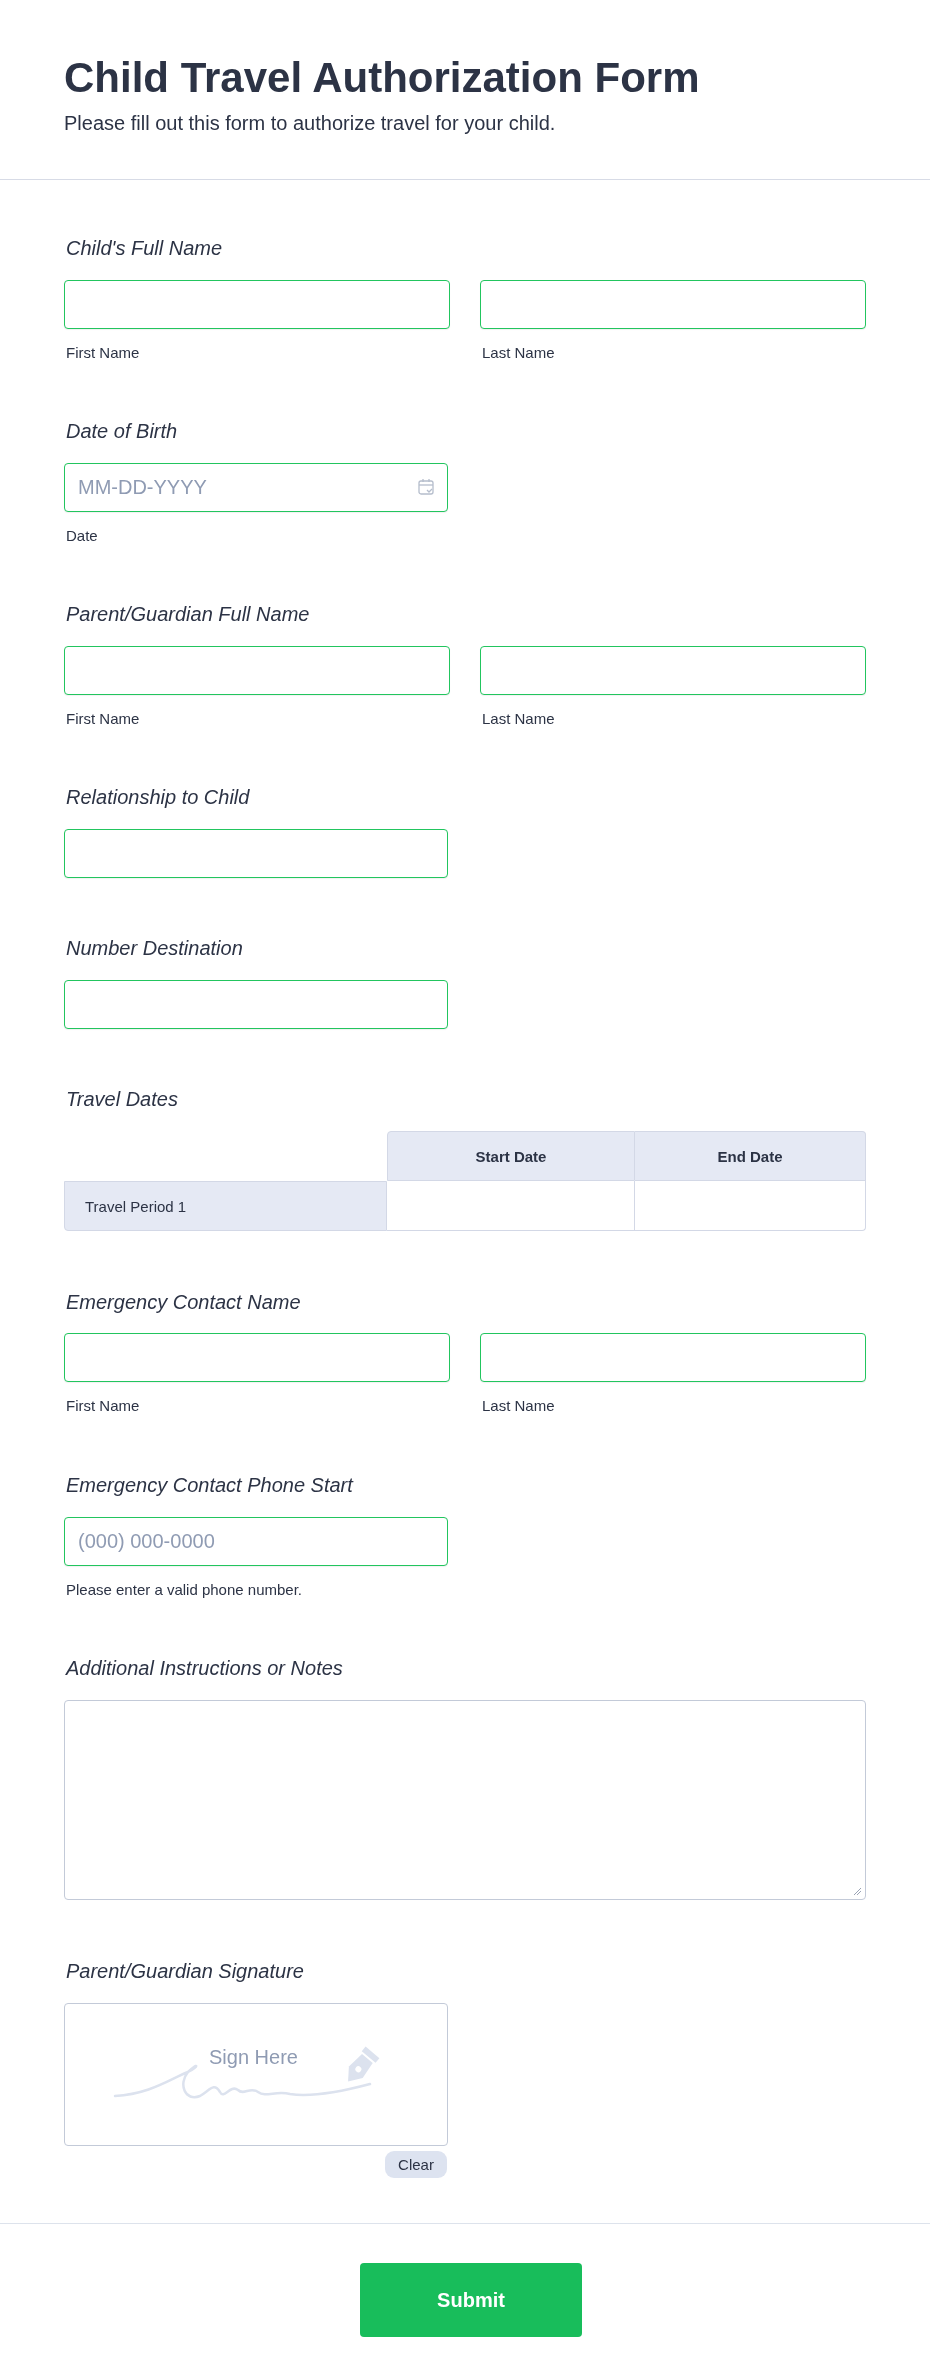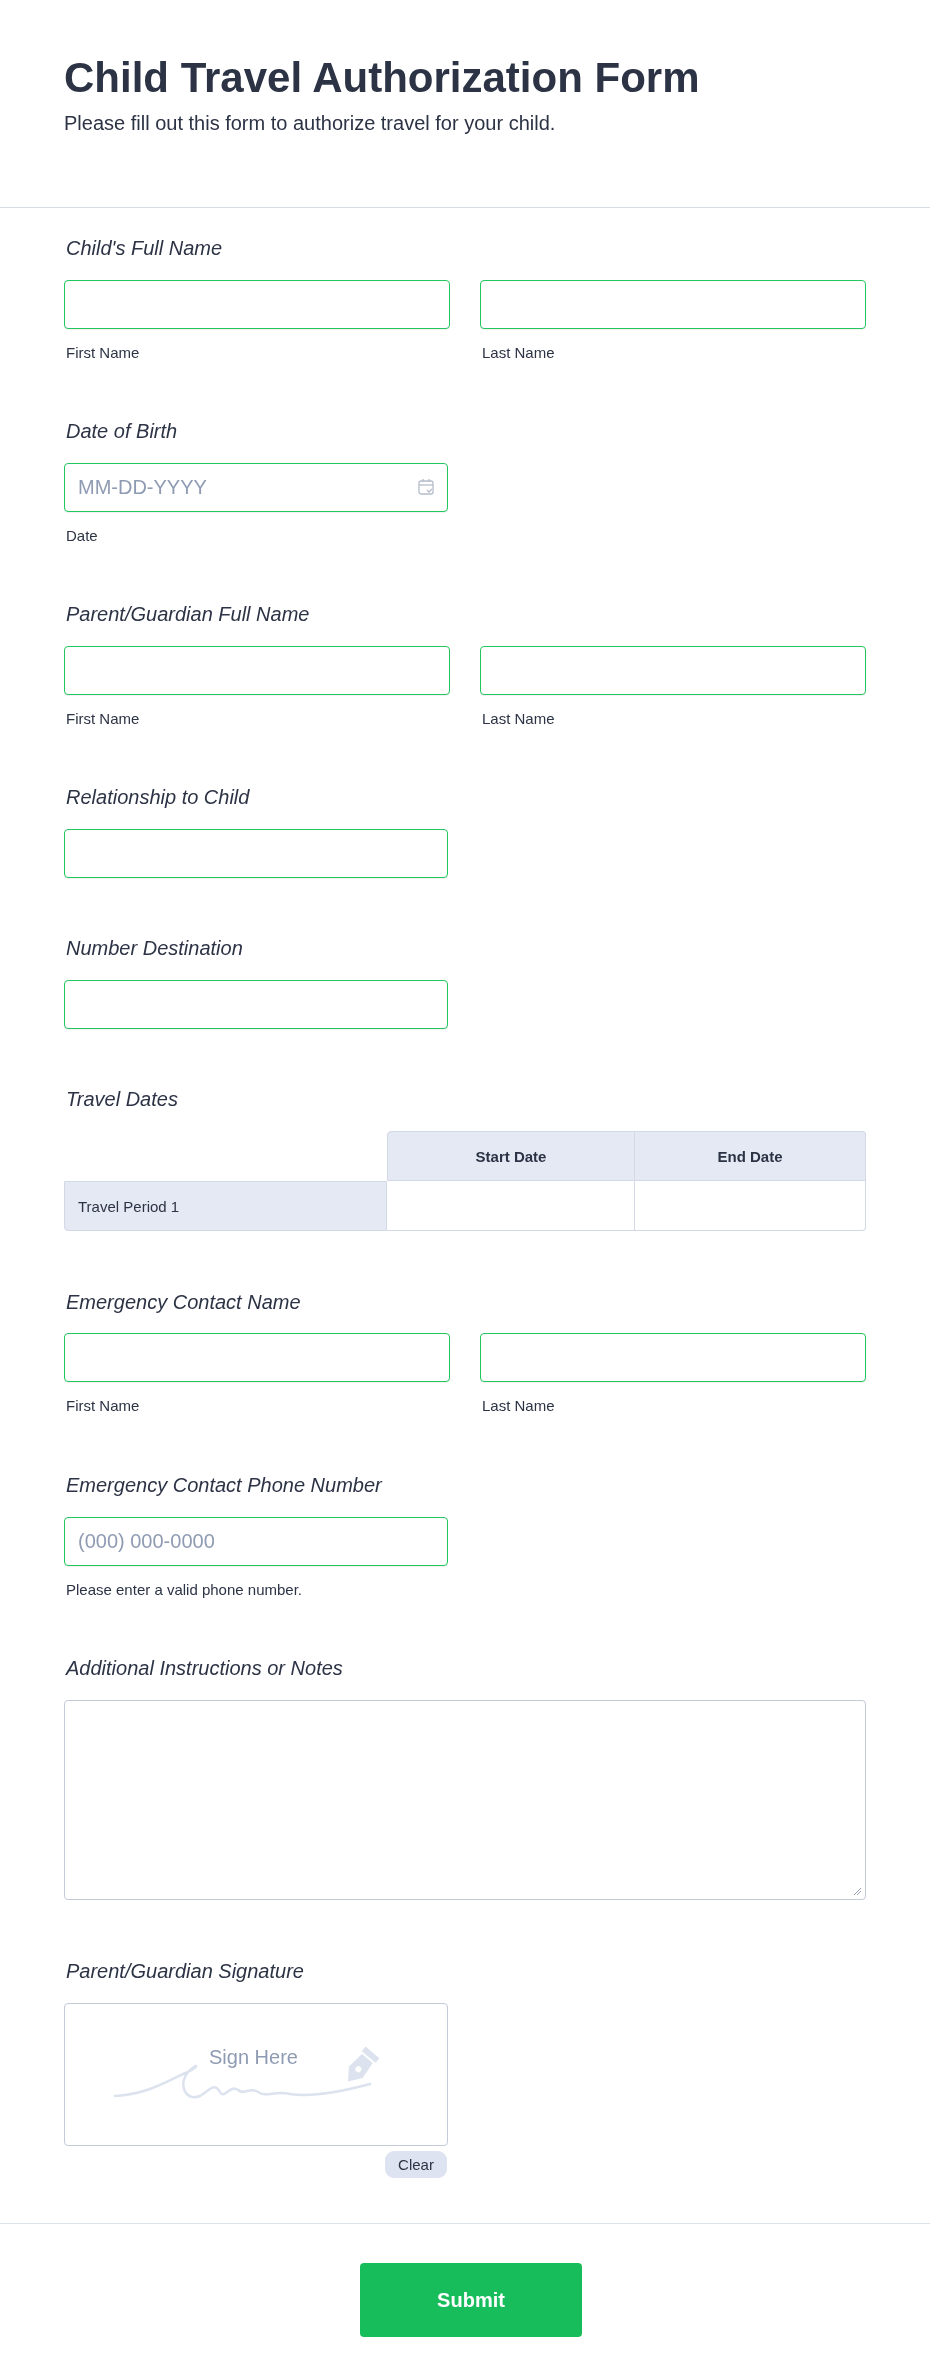--- a/index.html
+++ b/index.html
@@ -1,29 +1,29 @@
 <!DOCTYPE html>
 <html><head>
 <meta charset="utf-8">
 <style>
   * { box-sizing: border-box; margin: 0; padding: 0; }
   html, body { width: 930px; background: #ffffff; }
   body { font-family: "Liberation Sans", "DejaVu Sans", sans-serif; color: #2c3345; height: 2372px; position: relative; }
-  .header { padding: 52px 64px 12px 64px; height: 208px; border-bottom: 1px solid #d7dbe6; }
+  .header { padding: 52px 64px 12px 64px; height: 180px; border-bottom: 1px solid #d7dbe6; }
   .title { font-size: 42px; font-weight: bold; color: #2c3345; line-height: 52px; }
   .subtitle { font-size: 20px; color: #2c3345; margin-top: 8px; }
   .abs { position: absolute; font-style: italic; }
   .label { font-size: 20px; color: #2c3345; left: 66px; }
   .input { position: absolute; border: 1px solid #22c55e; border-radius: 4px; background: #fff; height: 49px; box-shadow: 0 1px 1px rgba(0,0,0,0.06); }
   .sublabel { position: absolute; font-size: 15px; color: #2c3345; }
   .placeholder { position: absolute; left: 13px; top: 12px; font-size: 20px; color: #8f9bb3; }
   .cal-icon { position: absolute; right: 12px; top: 14px; width: 18px; height: 18px; }
   table.matrix { position: absolute; border-collapse: separate; border-spacing: 0; font-size: 15px; }
   .mh { background: #e5e9f4; border: 1px solid #d3d8e6; height: 50px; text-align: center; color: #2c3345; }
-  .mr { background: #e5e9f4; border: 1px solid #d3d8e6; height: 50px; padding-left: 13px; text-align: left; color: #2c3345; }
+  .mr { background: #e5e9f4; border: 1px solid #d3d8e6; height: 50px; padding-left: 20px; text-align: left; color: #2c3345; }
   .mc { background: #fff; border: 1px solid #d3d8e6; height: 50px; }
   .textarea { position: absolute; border: 1px solid #c3cad8; border-radius: 4px; background: #fff; }
   .resize { position: absolute; right: 4px; bottom: 4px; width: 8px; height: 8px; }
   .sig { position: absolute; border: 1px solid #c3cad8; border-radius: 4px; background: #fff; }
   .sign-text { position: absolute; left: 144px; top: 42px; font-size: 20px; color: #8f9bb3; }
   .clear-btn { position: absolute; background: #dde3f0; border-radius: 9px; font-size: 15px; color: #2c3345; text-align: center; line-height: 27px; border: none; }
   .footer-line { position: absolute; left: 0; width: 930px; top: 2223px; border-top: 1px solid #dde3ec; }
   .submit { position: absolute; left: 360px; top: 2263px; width: 222px; height: 74px; background: #18bd5b; color: #fff; font-size: 20px; border-radius: 4px; text-align: center; line-height: 59px; border: none; font-weight: bold; }
 </style>
 </head>
@@ -80,21 +80,21 @@
   </tr>
 </tbody>
   </table>
 
 <div class="abs label" style="top:1291px">Emergency Contact Name</div>
 <input class="input" style="left: 64px; top: 1333px; width: 386px;">
 <input class="input" style="left: 480px; top: 1333px; width: 386px;">
 <div class="sublabel" style="left:66px; top:1397px">First Name</div>
 <div class="sublabel" style="left:482px; top:1397px">Last Name</div>
 
-<div class="abs label" style="top:1474px">Emergency Contact Phone Number</div>
+<div class="abs label" style="top:1474px">Emergency Contact Phone Start</div>
 <div class="input" style="left:64px; top:1517px; width:384px;">
   <span class="placeholder">(000) 000-0000</span>
 </div>
 <div class="sublabel" style="left:66px; top:1581px">Please enter a valid phone number.</div>
 
 <div class="abs label" style="top:1657px">Additional Instructions or Notes</div>
 <div class="textarea" style="left:64px; top:1700px; width:802px; height:200px;">
   <svg class="resize" viewBox="0 0 8 8" stroke="#9aa3b5" stroke-width="1">
     <line x1="1" y1="8" x2="8" y2="1"></line>
     <line x1="4" y1="8" x2="8" y2="4"></line>

